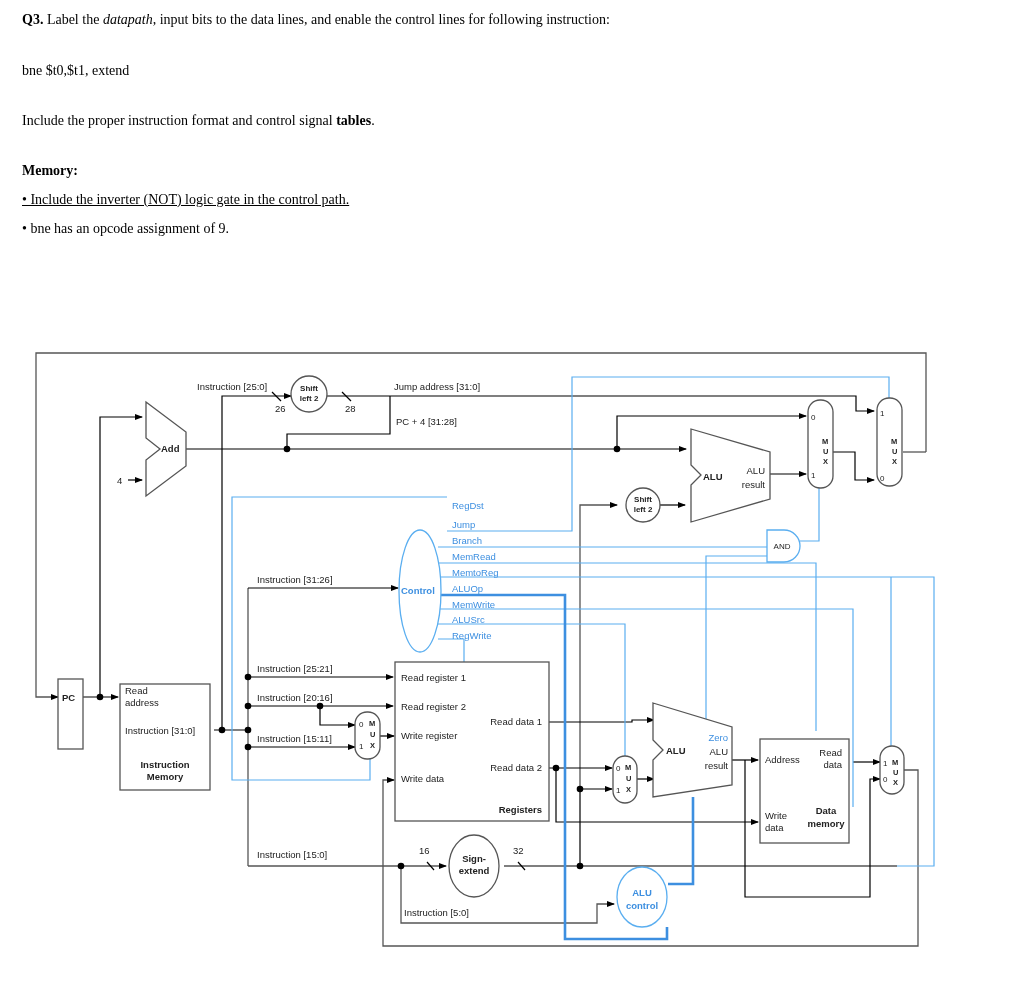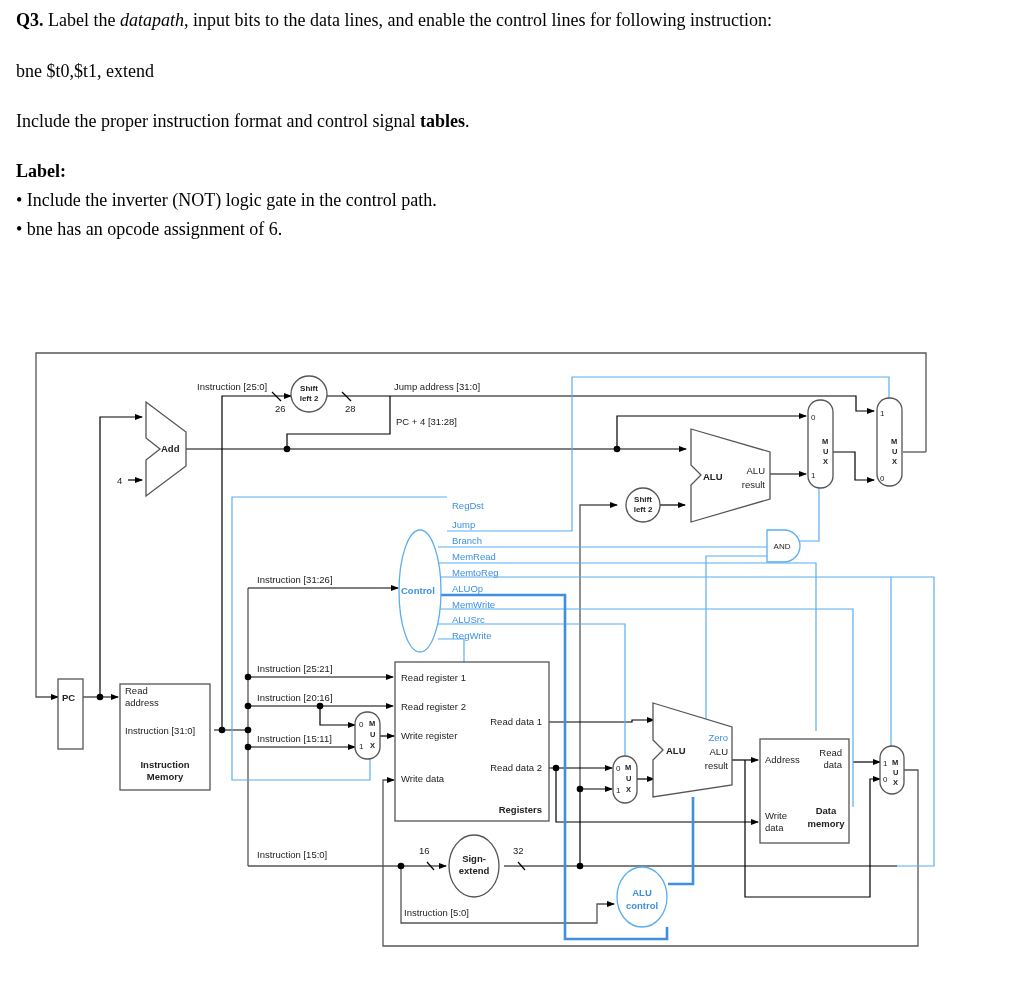--- a/index.html
+++ b/index.html
@@ -1,17 +1,17 @@
 <!DOCTYPE html>
 <html><head>
 <meta charset="utf-8">
 <style>
   html,body{margin:0;padding:0;background:#fff;}
   body{width:1024px;height:998px;position:relative;overflow:hidden;font-family:"Liberation Serif","DejaVu Serif",serif;color:#000;}
-  .q{position:absolute;left:16px;font-size:18px;line-height:22px;white-space:nowrap;}
+  .q{position:absolute;left:22px;font-size:14px;line-height:22px;white-space:nowrap;}
   .q b{font-weight:bold;}
   #diagram{position:absolute;left:0;top:0;}
   .blk{stroke:#000;fill:none;stroke-width:1.2;}
   .gry{stroke:#555;fill:none;stroke-width:1.3;}
   .blu{stroke:#5aaef0;fill:none;stroke-width:1.2;}
   .bluthick{stroke:#3d8fe0;fill:none;stroke-width:2.6;}
   .box{stroke:#555;fill:#fff;stroke-width:1.3;}
   .cbox{stroke:#5aaef0;fill:#fff;stroke-width:1.3;}
   text{font-family:"Liberation Sans","DejaVu Sans",sans-serif;}
   .lbl{font-size:9.5px;fill:#222;}
@@ -20,23 +20,23 @@
   .clblb{font-size:9.5px;fill:#3d8fe0;font-weight:bold;}
   .mux{font-size:7.5px;font-weight:bold;fill:#222;}
   .tiny{font-size:8px;fill:#222;}
 </style>
 </head>
 <body>
 
 <div class="q" style="top:9px;"><b>Q3.</b><span> Label the </span><i>datapath</i><span>, input bits to the data lines, and enable the control lines for following instruction:</span></div>
 <div class="q" style="top:60px;">bne $t0,$t1, extend</div>
 <div class="q" style="top:110px;text-align:center;"><span>Include the proper instruction format and control signal </span><b>tables</b><span>.</span></div>
-<div class="q" style="top:160px;font-weight:bold;">Label:</div>
-<div class="q" style="top:189px;">• Include the inverter (NOT) logic gate in the control path.</div>
-<div class="q" style="top:218px;">• bne has an opcode assignment of 6.</div>
+<div class="q" style="top:160px;font-weight:bold;">Memory:</div>
+<div class="q" style="top:189px;text-decoration:underline;">• Include the inverter (NOT) logic gate in the control path.</div>
+<div class="q" style="top:218px;">• bne has an opcode assignment of 9.</div>
 
 <svg id="diagram" width="1024" height="998" viewBox="0 0 1024 998">
   <defs>
     <marker id="ah" markerWidth="8" markerHeight="8" refX="7" refY="4" orient="auto" markerUnits="userSpaceOnUse">
       <path d="M0,1 L8,4 L0,7 z" fill="#000"></path>
     </marker>
   </defs>
 
   <g>
 

